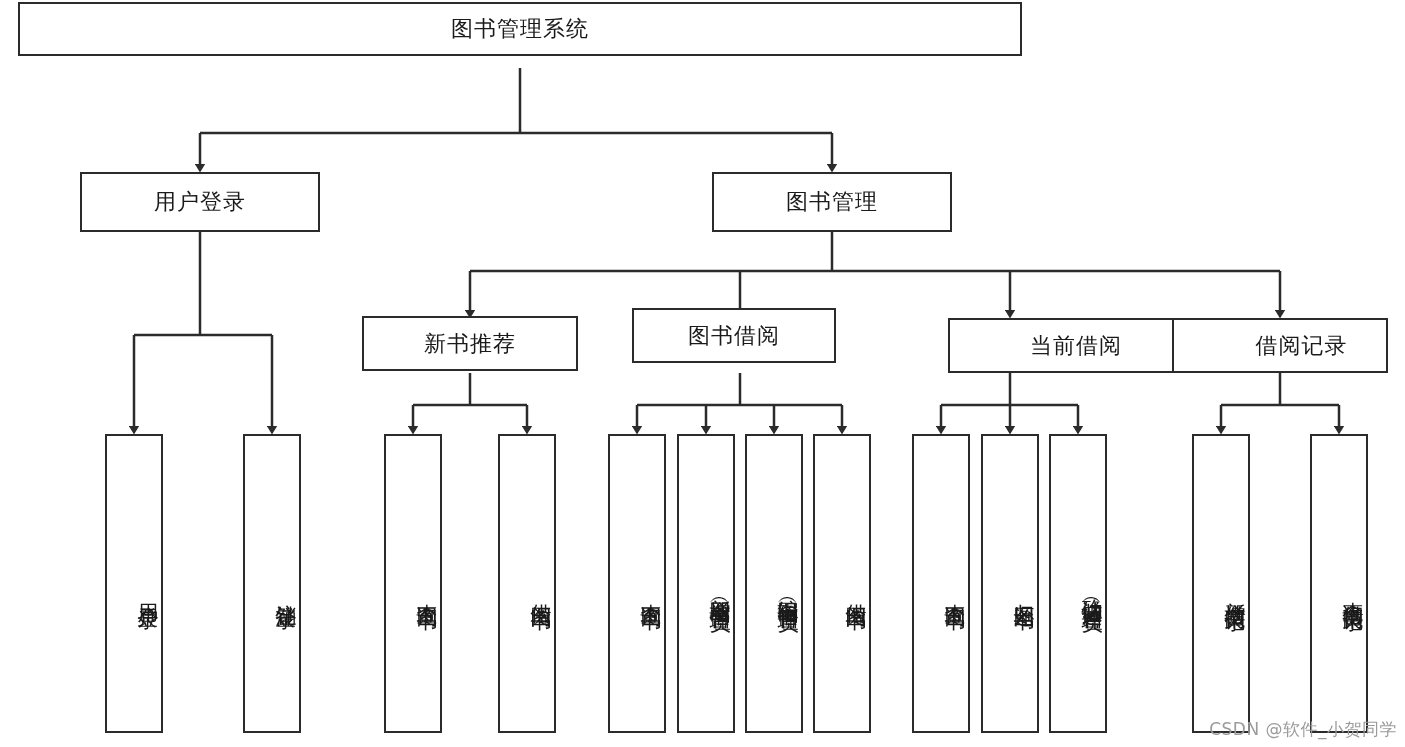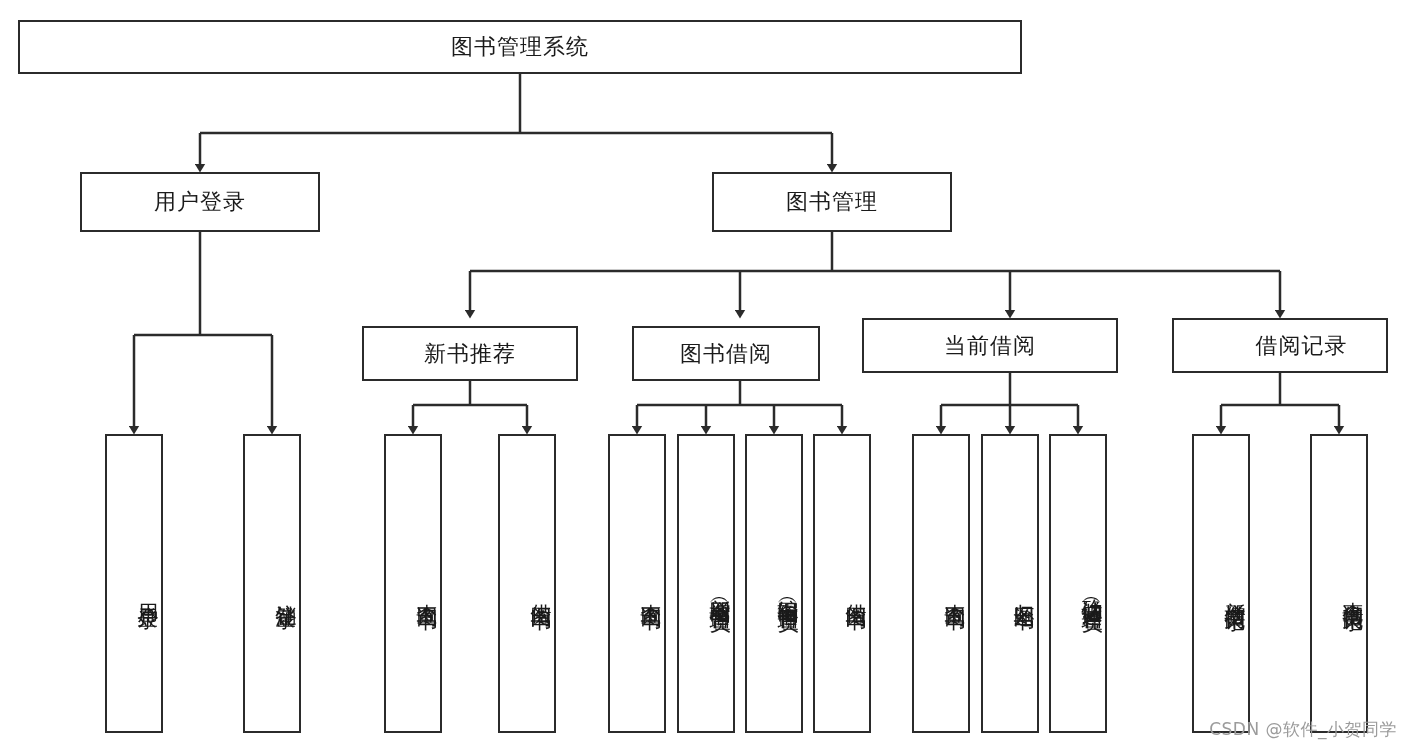--- a/index.html
+++ b/index.html
@@ -113,38 +113,38 @@
       <path d="M1010,405 L1010,427" marker-end="url(#arrow)"></path>
       <path d="M1078,405 L1078,427" marker-end="url(#arrow)"></path>
 
       <path d="M1280,373 L1280,405"></path>
       <path d="M1221,405 L1339,405"></path>
       <path d="M1221,405 L1221,427" marker-end="url(#arrow)"></path>
       <path d="M1339,405 L1339,427" marker-end="url(#arrow)"></path>
     </g>
   </svg>
 
-  <div class="node h" style="left:18px; top:20px; width:1004px; height:54px;align-items:center;">
+  <div class="node h" style="left:18px; top:2px; width:1004px; height:54px;align-items:center;">
     <span>图书管理系统</span>
   </div>
 
   <div class="node h" style="left:80px; top:172px; width:240px; height:60px;">
     <span>用户登录</span>
   </div>
   <div class="node h" style="left:712px; top:172px; width:240px; height:60px;font-family:Liberation Serif, serif;">
     <span>图书管理</span>
   </div>
 
-  <div class="node h" style="left:362px; top:326px; width:216px; height:55px;">
+  <div class="node h" style="left:362px; top:316px; width:216px; height:55px;">
     <span>新书推荐</span>
   </div>
-  <div class="node h" style="left:632px; top:326px; width:188px; height:55px;">
+  <div class="node h" style="left:632px; top:308px; width:204px; height:55px;">
     <span>图书借阅</span>
   </div>
-  <div class="node h" style="left:862px; top:318px; width:256px; height:55px;">
+  <div class="node h" style="left:948px; top:318px; width:256px; height:55px;">
     <span>当前借阅</span>
   </div>
   <div class="node h" style="left:1172px; top:318px; width:216px; height:55px;padding-left:43px;">
     <span>借阅记录</span>
   </div>
 
   <div class="node v" style="left:105px; top:434px; width:58px; height:299px;">
     <span>用户登录</span>
   </div>
   <div class="node v" style="left:243px; top:434px; width:58px; height:299px;">

